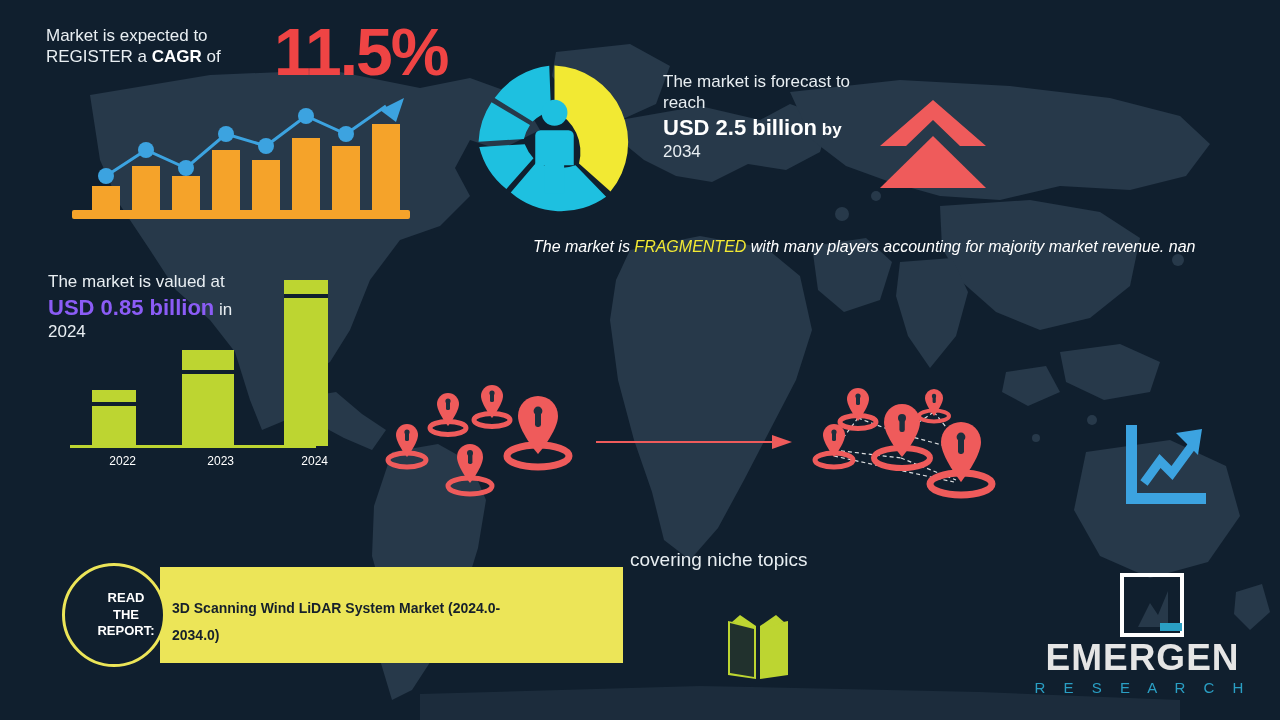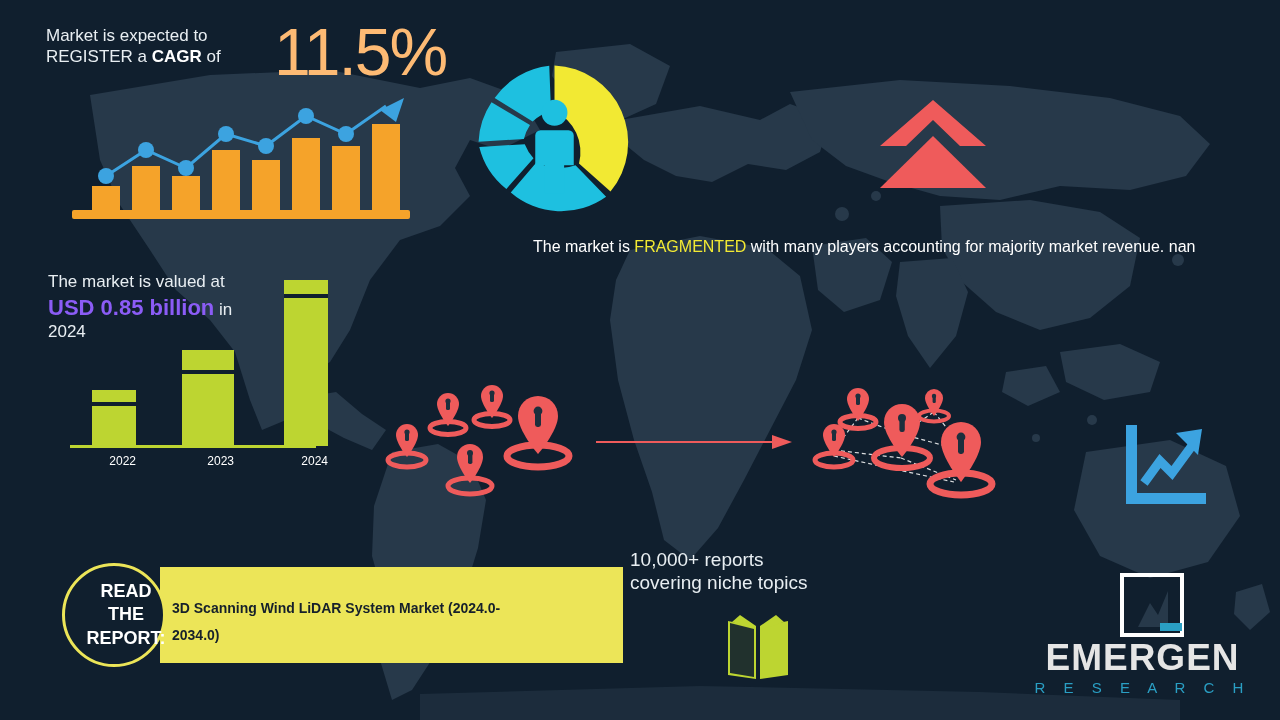--- a/index.html
+++ b/index.html
@@ -15,30 +15,30 @@
 
   
   .txt { position:absolute; z-index:3; line-height:1.22; }
 
   
   #cagr-block { left:46px; top:20px; width:420px; }
   #cagr-lines { font-size:17px; color:#e8eef2; width:215px; display:inline-block;
                 vertical-align:top; padding-top:6px; }
   #cagr-lines b { font-weight:700; color:#ffffff; }
   #cagr-value { position:absolute; left:228px; top:-8px; font-size:66px;
-                font-weight:400; letter-spacing:-2px; color:#fdba74; }
+                font-weight:700; letter-spacing:-2px; color:#ef4444; }
 
   
   #forecast-block { left:663px; top:72px; width:225px; font-size:17px; color:#e8eef2; }
   #forecast-value { font-size:22px; font-weight:700; color:#fff; display:inline; }
   #forecast-by { font-size:17px; font-weight:700; color:#fff; }
   #forecast-year { font-size:17px; color:#e8eef2; }
 
   
-  #fragmented-block { left:533px; top:237px; width:680px; font-size:16px; color:#ffffff; }
+  #fragmented-block { left:533px; top:237px; width:680px; font-size:16px; color:#ffffff;font-style:italic; }
   #frag-word { color:#f2e933; font-weight:400; }
 
   
   #valued-block { left:48px; top:272px; width:260px; font-size:17px; color:#e8eef2; }
   #valued-value { font-size:22px; font-weight:700; color:#8b5cf6; }
   #valued-in { font-size:17px; color:#e8eef2; }
   #valued-year { font-size:17px; color:#e8eef2; }
 
   
   #green-chart { position:absolute; left:70px; top:290px; width:270px; height:180px; z-index:3; }
@@ -51,21 +51,21 @@
 
   
   #cta { position:absolute; left:62px; top:563px; z-index:4; }
   #cta-banner { position:absolute; left:98px; top:4px; width:463px; height:96px;
                 background:#ece558; }
   #cta-title { position:absolute; left:110px; top:32px; width:350px;
                font-size:14px; font-weight:700; color:#16202b; line-height:1.9; }
   #cta-circle { position:absolute; left:0; top:0; width:104px; height:104px;
                 border-radius:50%; background:#101f2e; border:3px solid #ece558;
                 display:flex; align-items:center; justify-content:center; }
-  #cta-circle-label { font-size:18px; font-weight:700; color:#ffffff;
+  #cta-circle-label { font-size:13px; font-weight:700; color:#ffffff;
                       text-align:center; line-height:1.28;margin-left:24px; }
 
   
   #reports-block { left:630px; top:548px; width:250px; font-size:19px; color:#e8eef2; }
 
   
   #logo { position:absolute; left:1020px; top:575px; width:245px; z-index:4; }
   #logo-mark { position:absolute; left:100px; top:-2px; width:64px; height:64px; }
   #logo-name { position:absolute; left:0; top:62px; width:245px; text-align:center;
                font-size:37px; font-weight:700; letter-spacing:1px; color:#e5e5e5; }
@@ -172,20 +172,28 @@
     <path d="M22.5 76.5 A44 44 0 0 1 7 52.5 L33 51 A26 26 0 0 0 38 59 Z" fill="#1ec0e0"></path>
     <path d="M6.6 49.5 A44 44 0 0 1 14 27 L36 40 A26 26 0 0 0 32.5 48 Z" fill="#1ec0e0"></path>
     <path d="M15.8 24.5 A44 44 0 0 1 47 6.1 L48 32 A26 26 0 0 0 37.5 38 Z" fill="#1ec0e0"></path>
 
     <g fill="#1ec0e0">
       <circle cx="50" cy="33" r="7.4"></circle>
       <path d="M42 43 h16 a3 3 0 0 1 3 3 v17 h-5.5 v16 h-11 v-16 h-5.5 v-17 a3 3 0 0 1 3 -3 z"></path>
     </g>
   </svg>
 
+  <div class="txt" id="forecast-block">
+    <div>The market is forecast to</div>
+    <div>reach</div>
+    <div style="margin-top:2px;">
+      <span id="forecast-value">USD 2.5 billion</span><span id="forecast-by"> by</span>
+    </div>
+    <div id="forecast-year">2034</div>
+  </div>
 
   <svg style="position:absolute;left:878px;top:98px;z-index:3;" width="110" height="92" viewBox="0 0 110 92">
     <polygon points="55,2 108,48 82,48 55,22 28,48 2,48" fill="#ef5b5b"></polygon>
     <polygon points="55,38 108,90 2,90" fill="#ef5b5b"></polygon>
   </svg>
 
   <div class="txt" id="fragmented-block">
     <span>The market is </span><span id="frag-word">FRAGMENTED</span><span> with many players accounting for majority market revenue. nan</span>
   </div>
 
@@ -321,21 +329,20 @@
     <div id="cta-circle">
       <div id="cta-circle-label">
         <span>READ</span><br>
         <span>THE</span><br>
         <span>REPORT:</span>
       </div>
     </div>
   </div>
 
   <div class="txt" id="reports-block">
-    <div>10,000+ reports</div>
     <div>covering niche topics</div>
   </div>
 
   <svg style="position:absolute;left:722px;top:613px;z-index:3;" width="72" height="68" viewBox="0 0 72 68">
     <path d="M34 14 L6 8 L6 62 L34 66 Z" fill="#bdd531"></path>
     <path d="M38 14 L66 8 L66 62 L38 66 Z" fill="#bdd531"></path>
     <path d="M34 13 L18 2 L10 9 L34 17 Z" fill="#bdd531"></path>
     <path d="M38 13 L54 2 L62 9 L38 17 Z" fill="#bdd531"></path>
     <path d="M34 14 L34 66 L38 66 L38 14 Z" fill="#101f2e"></path>
     <path d="M8 10 L32 16 L32 64 L8 60 Z" fill="#101f2e" opacity="0.9"></path>

